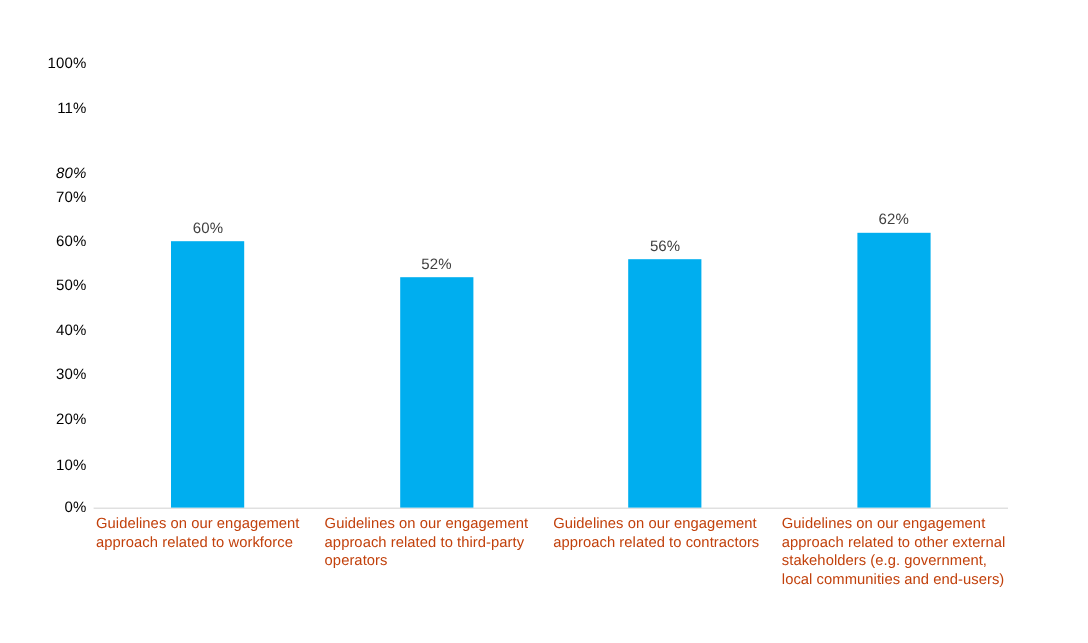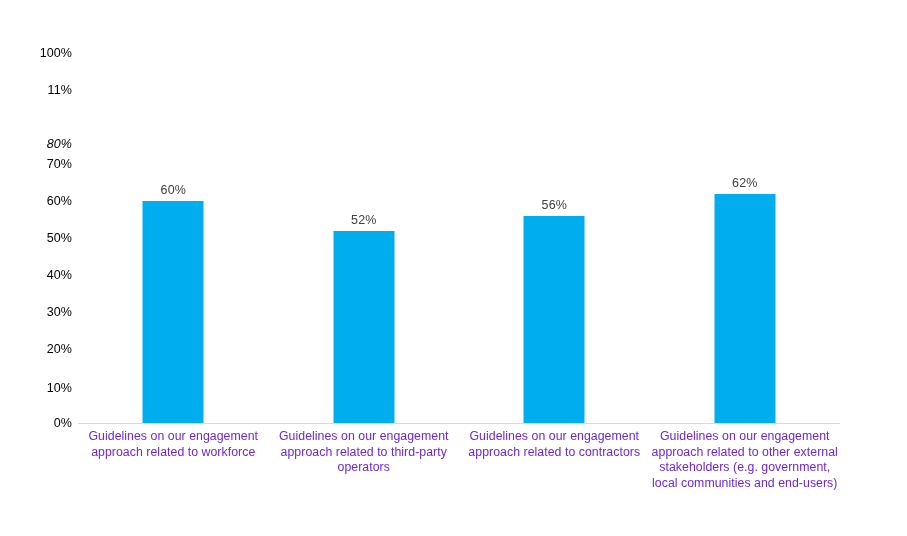--- a/index.html
+++ b/index.html
@@ -90,23 +90,23 @@
   .cat-labels {
     position: absolute;
     left: 78px;
     top: 429px;
     width: 762px;
     height: 100px;
   }
   .cat-label {
     position: absolute;
     top: 0px;
-    text-align: center;
+    text-align: left;
     font-size: 12.3px;
-    color: #6d28d9;
+    color: #c2410c;
     line-height: 15.5px;
     padding: 0 2px;
     box-sizing: border-box;
     letter-spacing: 0.05px;
   }
 </style>
 </head>
 <body>
 
 <div id="chart-root">

